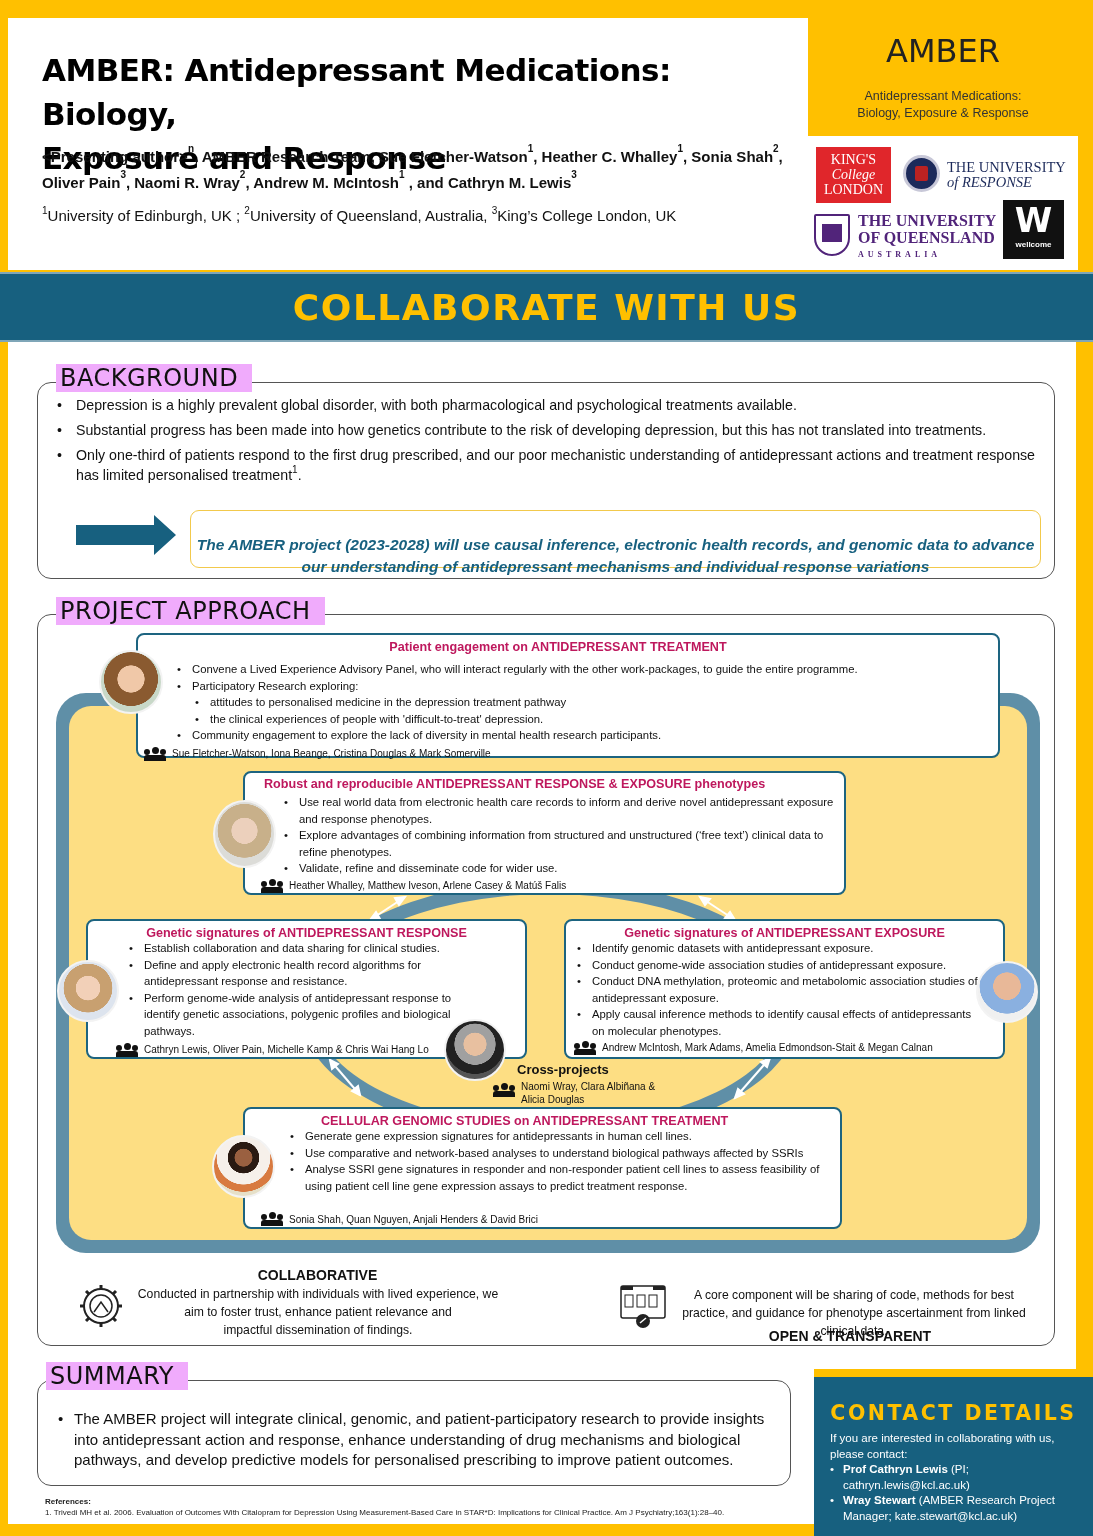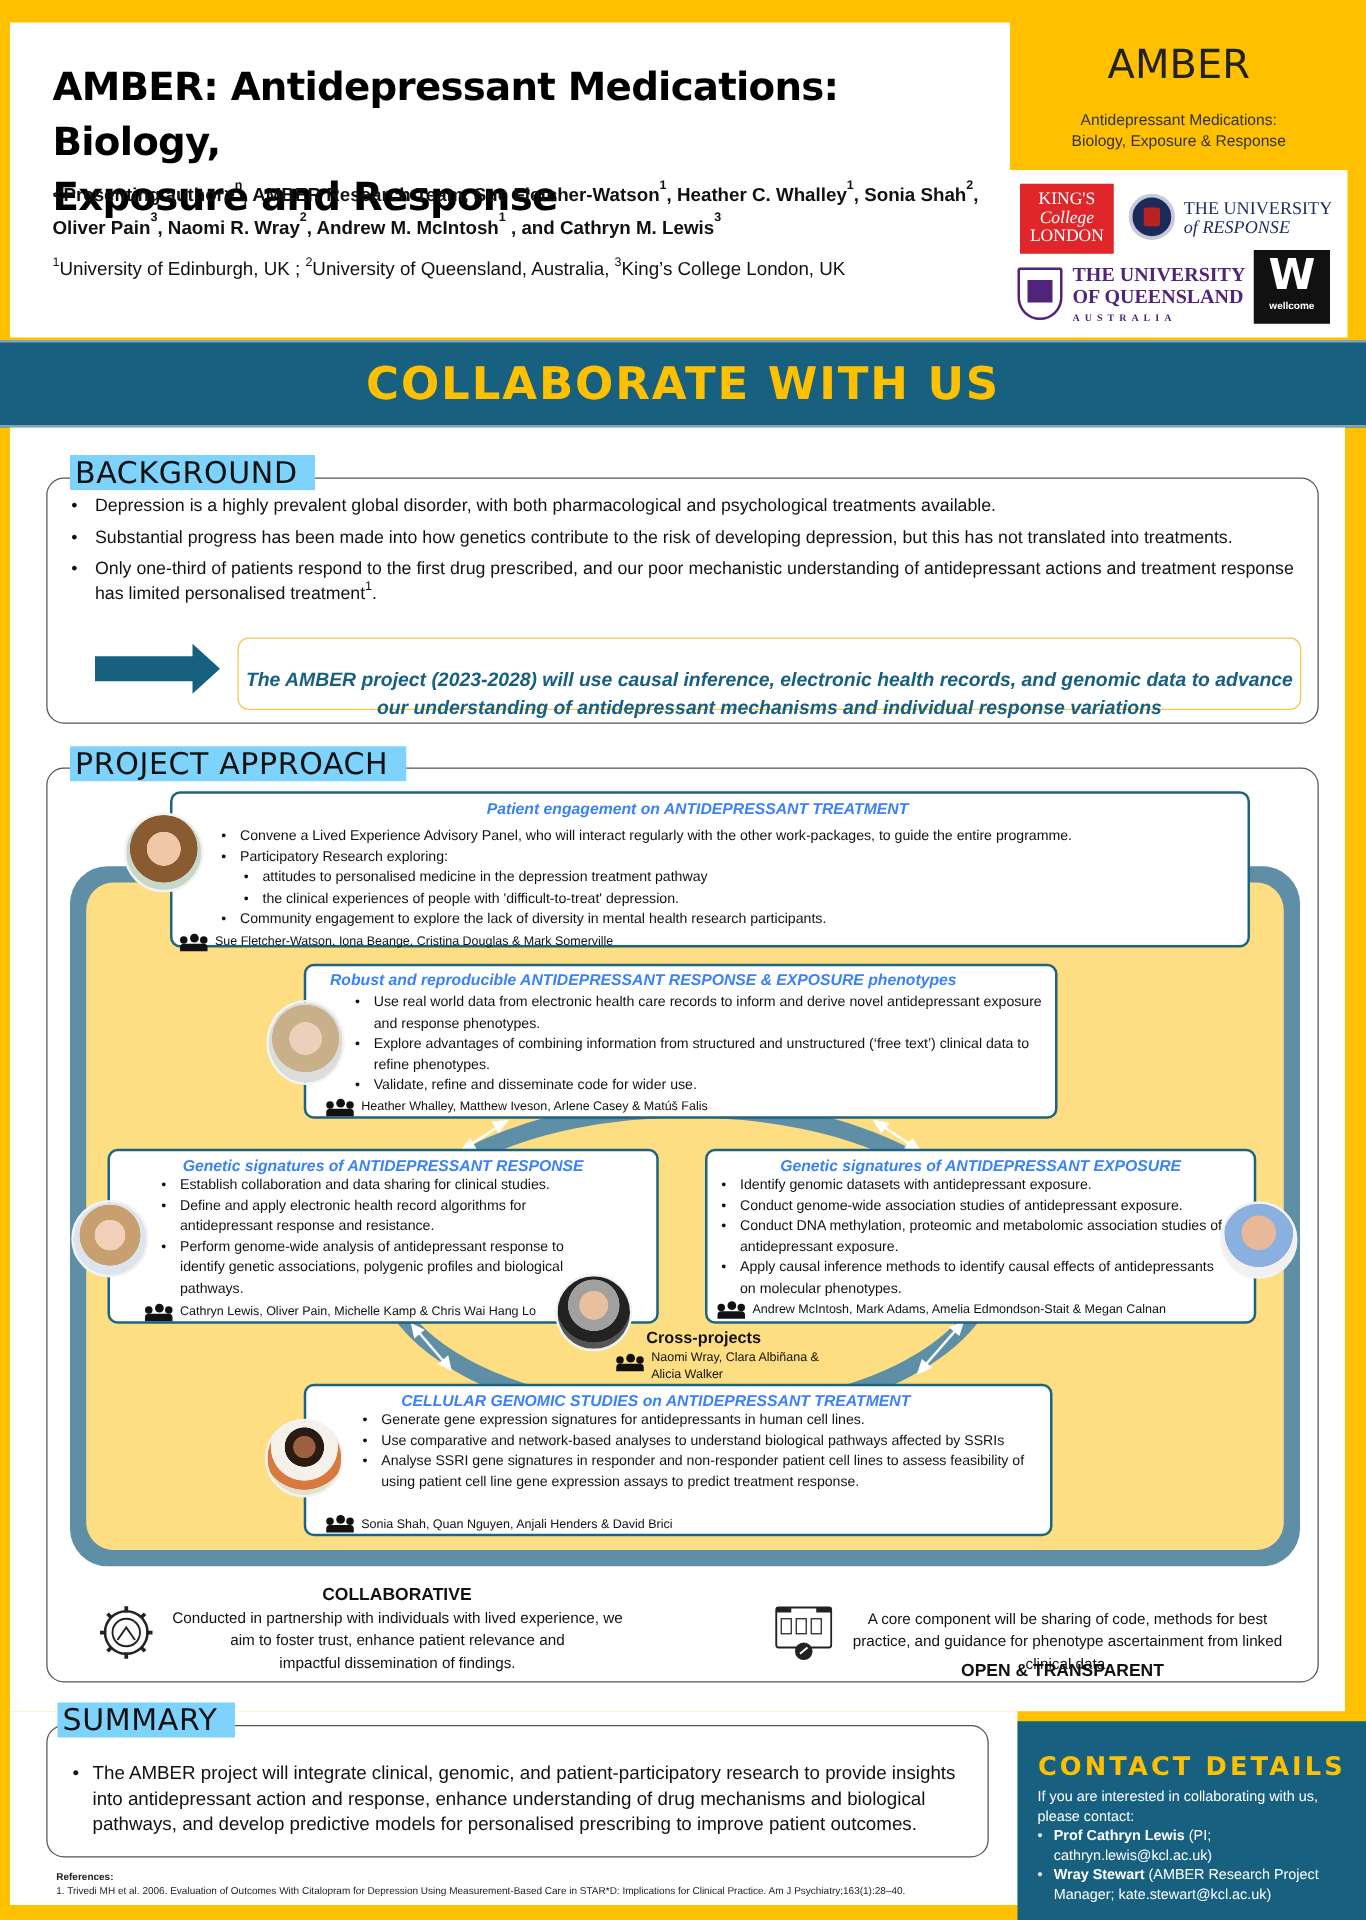--- a/index.html
+++ b/index.html
@@ -26,31 +26,31 @@
   .uq-text .au { font-size: 8px; letter-spacing: 4px; font-weight: bold; }
   .wellcome { left: 1003px; top: 200px; width: 61px; height: 59px; background: #111; color: #fff; text-align: center; }
   .wellcome .w { font-size: 34px; font-weight: bold; line-height: 40px; font-family: "DejaVu Sans", sans-serif; }
   .wellcome .lbl { font-size: 8px; font-weight: bold; }
   
   .banner { left: 0; top: 272px; width: 1093px; height: 70px; background: #17607F; border-top: 2px solid #7FA6B8; border-bottom: 2px solid #7FA6B8; text-align: center; color: #FFC000; font-size: 36px; font-weight: bold; line-height: 68px; letter-spacing: 1.5px; font-family: "DejaVu Sans", sans-serif; }
   .main-white { left: 8px; top: 342px; width: 1068px; height: 1027px; background: #fff; }
   .bottom-white { left: 8px; top: 1369px; width: 806px; height: 155px; background: #fff; }
   
   .section { border: 1.5px solid #555; border-radius: 14px; }
-  .sec-title { font-size: 24px; color: #111; background: #7dd3fc; padding: 0 14px 0 4px; letter-spacing: 0.5px; font-family: "DejaVu Sans", sans-serif; }
+  .sec-title { font-size: 24px; color: #111; background: #f0abfc; padding: 0 14px 0 4px; letter-spacing: 0.5px; font-family: "DejaVu Sans", sans-serif; }
   .bg-list { left: 54px; top: 395px; width: 1000px; font-size: 14.2px; line-height: 20px; }
   .bg-list li { list-style: none; position: relative; padding-left: 22px; margin-bottom: 5px; }
   .bg-list li::before { content: "•"; position: absolute; left: 3px; top: 0; }
   .arrow { left: 76px; top: 515px; width: 100px; height: 40px; }
   .callout { left: 190px; top: 510px; width: 851px; height: 58px; border: 1.5px solid #F2C94C; border-radius: 9px; color: #17607F; font-style: italic; font-weight: bold; text-align: center; font-size: 15.5px; line-height: 22px; padding-top: 23px; }
   
   .cycle-outer { left: 56px; top: 693px; width: 984px; height: 560px; background: #5F8FA7; border-radius: 30px; }
   .cycle-inner { left: 69px; top: 706px; width: 958px; height: 534px; background: #FDDE83; border-radius: 22px; }
   .card { background: #fff; border: 2px solid #1D6480; border-radius: 8px; }
-  .card-title { font-weight: bold; font-size: 12.6px; color: #3b82f6; font-style: italic; }
+  .card-title { font-weight: bold; font-size: 12.6px; color: #be185d; }
   .card ul { list-style: none; font-size: 11.3px; line-height: 16.6px; color: #111; }
   .card ul li { position: relative; padding-left: 18px; }
   .card ul li::before { content: "•"; position: absolute; left: 3px; }
   .team { font-size: 10px; color: #111; display: flex; align-items: center; gap: 6px; }
   .ppl { display: inline-block; width: 22px; height: 14px; position: relative; }
   .ppl i { position: absolute; background: #111; border-radius: 50%; }
   .avatar { border-radius: 50%; overflow: hidden; border: 2px solid #f3f3f3; }
   .ring-arc { border: 14px solid #5F8FA7; border-radius: 50%; }
   .collab-h { font-weight: bold; font-size: 14px; text-align: center; }
   .collab-t { font-size: 12.2px; text-align: center; line-height: 18px; }
@@ -231,21 +231,21 @@
 
 <div class="abs avatar" style="left:444px;top:1019px;width:62px;height:62px;background:radial-gradient(circle at 50% 40%, #e8c0a0 0 25%, #a0a0a0 26% 45%, #222 46% 65%, #555 66%);"></div>
 <div class="abs" style="left:517px;top:1062px;font-weight:bold;font-size:13px;">Cross-projects</div>
 <div class="abs team" style="left:493px;top:1080px;align-items:flex-start;">
   <span class="ppl" style="margin-top:3px;">
       <i style="left:0;top:2px;width:6px;height:6px"></i>
       <i style="left:8px;top:0;width:7px;height:7px"></i>
       <i style="left:16px;top:2px;width:6px;height:6px"></i>
       <i style="left:0;top:8px;width:22px;height:6px;border-radius:3px 3px 0 0"></i>
     </span>
-  <span style="line-height:13px;"><span>Naomi Wray, Clara Albiñana &amp;</span><br><span>Alicia Walker</span></span>
+  <span style="line-height:13px;"><span>Naomi Wray, Clara Albiñana &amp;</span><br><span>Alicia Douglas</span></span>
 </div>
 
 <div class="abs card" style="left:243px;top:1107px;width:599px;height:122px;">
   <div class="card-title" style="margin-left:76px;margin-top:5px;">CELLULAR GENOMIC STUDIES on ANTIDEPRESSANT TREATMENT</div>
   <ul style="margin-left:42px;margin-right:8px;">
     <li>Generate gene expression signatures for antidepressants  in human cell lines.</li>
     <li>Use comparative and network-based analyses to understand biological pathways affected by SSRIs</li>
     <li>Analyse SSRI gene signatures in responder and non-responder patient cell lines to assess feasibility of using patient cell line gene expression  assays to predict treatment response.</li>
   </ul>
   <div class="team" style="margin-left:16px;margin-top:18px;">

